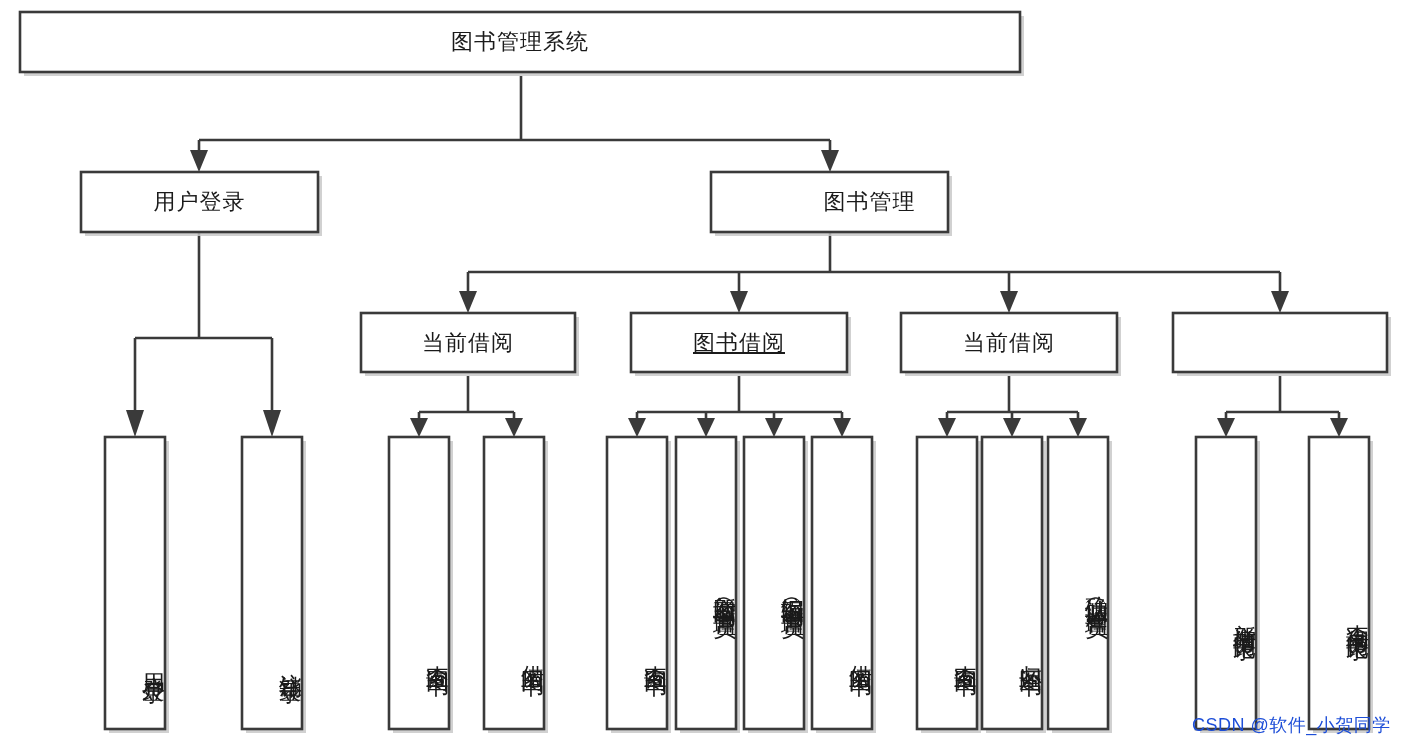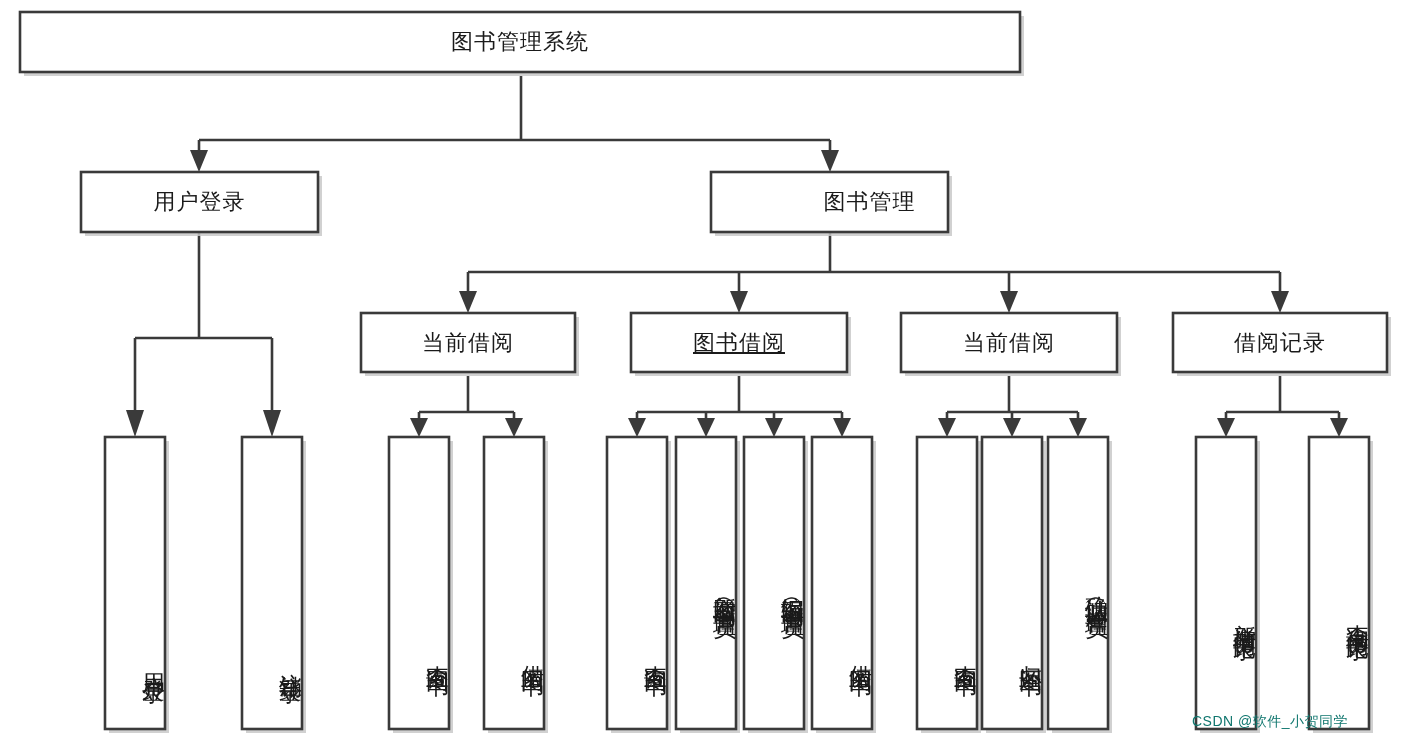--- a/index.html
+++ b/index.html
@@ -72,22 +72,22 @@
     color: #1a1a1a;
     letter-spacing: 1px;
     white-space: nowrap;
     pointer-events: none;
   }
   #watermark {
     position: absolute;
     left: 1192px;
     top: 713px;
     font-family: "Liberation Sans", "DejaVu Sans", sans-serif;
-    font-size: 14px;
-    color: #0f766e;
+    font-size: 18px;
+    color: #1d4ed8;
     letter-spacing: 0.5px;
     white-space: nowrap;
     pointer-events: none;
   }
 </style>
 </head>
 <body>
 
 <div id="diagram-root">
 
@@ -212,21 +212,20 @@
   </svg>
 
   <div class="hlabel-box" style="left:20px; top:12px; width:1000px; height:60px;">图书管理系统</div>
 
   <div class="hlabel-box" style="left:81px; top:172px; width:237px; height:60px;">用户登录</div>
   <div class="hlabel-box" style="left:711px; top:172px; width:237px; height:60px;margin-left:40px;">图书管理</div>
 
   <div class="hlabel-box" style="left:361px; top:313px; width:214px; height:59px;">当前借阅</div>
   <div class="hlabel-box" style="left:631px; top:313px; width:216px; height:59px;text-decoration:underline;">图书借阅</div>
   <div class="hlabel-box" style="left:901px; top:313px; width:216px; height:59px;">当前借阅</div>
-  <div class="hlabel-box" style="left:1173px; top:313px; width:214px; height:59px;">借阅记录</div>
 
   <div class="vlabel-box" style="left:105px; top:437px; width:60px; height:292px; padding-top:78px;">用户登录</div>
   <div class="vlabel-box" style="left:242px; top:437px; width:60px; height:292px; padding-top:78px;">注销登录</div>
 
   <div class="vlabel-box" style="left:389px; top:437px; width:60px; height:292px; padding-top:70px;">查询图书</div>
   <div class="vlabel-box" style="left:484px; top:437px; width:60px; height:292px; padding-top:70px;">借阅图书</div>
 
   <div class="vlabel-box" style="left:607px; top:437px; width:60px; height:292px; padding-top:70px;">查询图书</div>
   <div class="vlabel-box" style="left:676px; top:437px; width:60px; height:292px; padding-top:8px;">新增图书（管理员）</div>
   <div class="vlabel-box" style="left:744px; top:437px; width:60px; height:292px; padding-top:8px;">编辑图书（管理员）</div>

